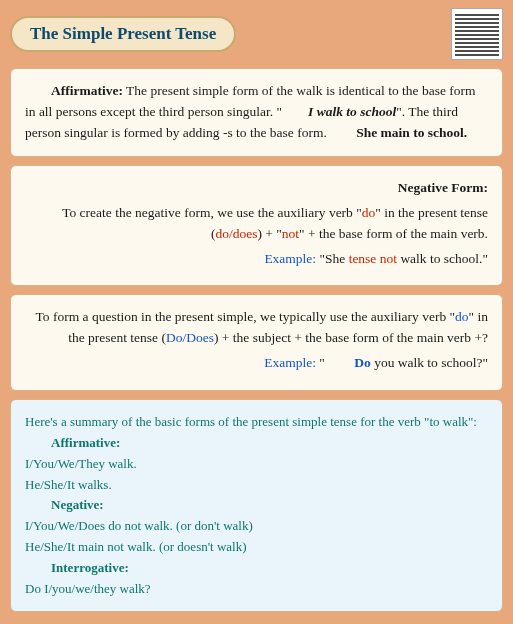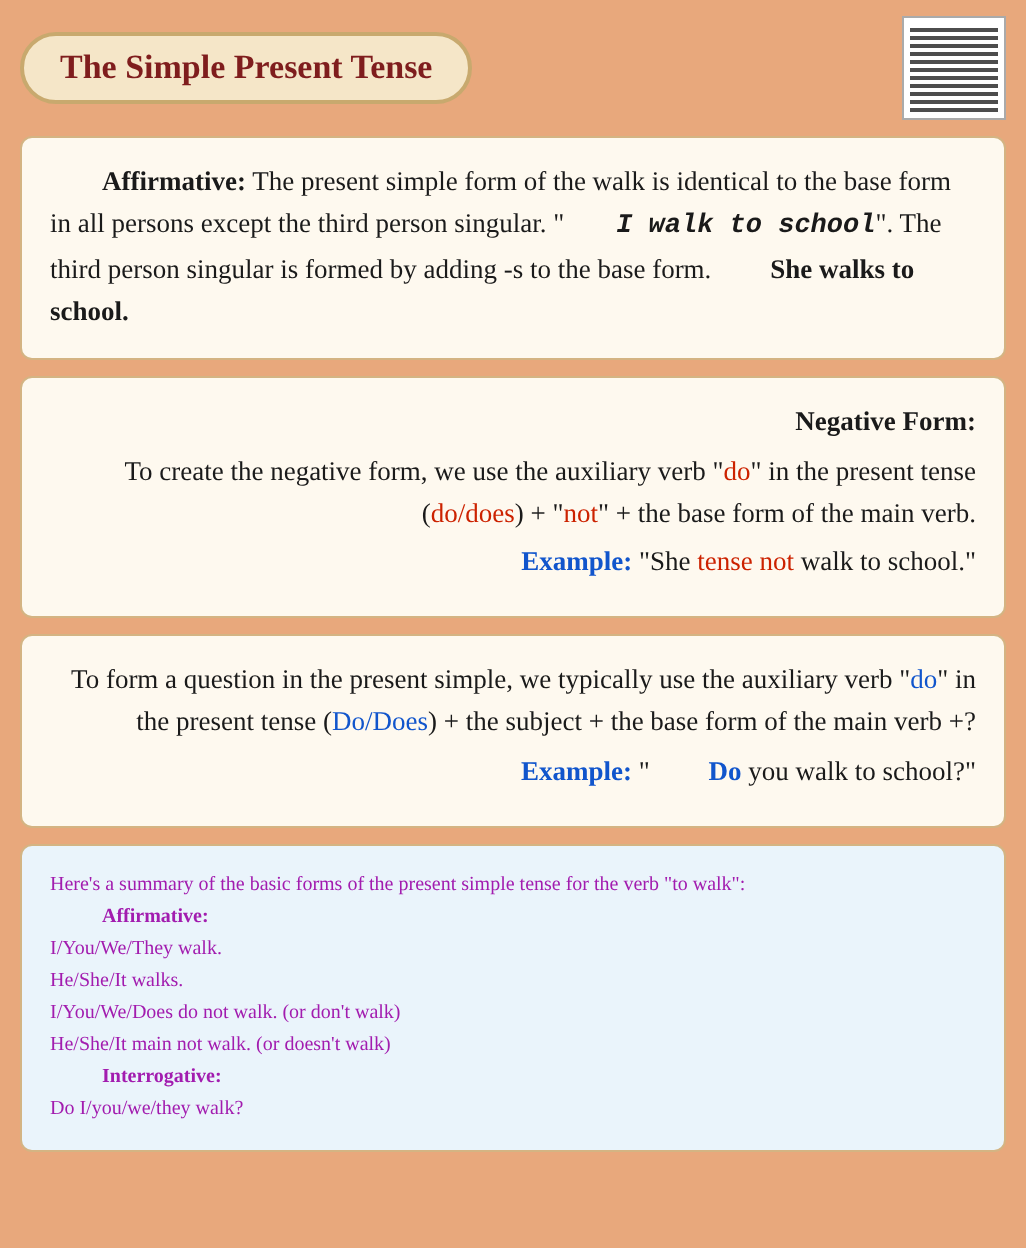--- a/index.html
+++ b/index.html
@@ -26,21 +26,21 @@
       margin-bottom: 8px;
     }
 
     .title-badge {
       background-color: #f5e6c8;
       border: 2px solid #c8a96e;
       border-radius: 20px;
       padding: 6px 18px;
       font-size: 17px;
       font-weight: bold;
-      color: #7f1d1d;
+      color: #0c4a6e;
     }
 
     .qr-code {
       width: 52px;
       height: 52px;
       background: white;
       display: flex;
       align-items: center;
       justify-content: center;
       border: 1px solid #aaa;
@@ -76,54 +76,54 @@
 
     .card-text {
       font-size: 13.5px;
       line-height: 1.55;
       color: #1a1a1a;
     }
 
     .text-red { color: #cc2200; }
     .text-blue { color: #1155cc; }
     .text-bold { font-weight: bold; margin-left: 26px; }
-    .text-italic { font-style: italic; font-family: Liberation Mono, monospace; }
+    .text-italic { font-style: italic; }
 
     .example-label {
       color: #1155cc;
-      font-weight: bold;
+      font-weight: normal;
     }
 
     .card-text p {
       margin-bottom: 4px;
       text-align: right;
     }
 
     .section-summary {
-      font-size: 10px;
+      font-size: 13px;
       line-height: 1.6;
-      color: #a21caf;
+      color: #0f766e;
     }
   </style>
 </head>
 <body>
 
 <div class="page-wrapper">
 
   <div class="header">
     <div class="title-badge">The Simple Present Tense</div>
     <div class="qr-code">
       <div class="qr-inner"></div>
     </div>
   </div>
 
   <div class="card">
     <div class="card-text">
       <span class="text-bold">Affirmative:</span>
-      <span> The present simple form of the walk is identical to the base form in all persons except the third person singular. "</span><span class="text-bold text-italic">I walk to school</span><span>". The third person singular is formed by adding -s to the base form. </span><span class="text-bold">She walks to school.</span>
+      <span> The present simple form of the walk is identical to the base form in all persons except the third person singular. "</span><span class="text-bold text-italic">I walk to school</span><span>". The third person singular is formed by adding -s to the base form. </span><span class="text-bold">She main to school.</span>
     </div>
   </div>
 
   <div class="card">
     <div class="card-text">
       <p>
         <span class="text-bold">Negative Form:</span>
       </p>
       <p>
         To create the negative form, we use the auxiliary verb "<span class="text-red">do</span>" in the present tense (<span class="text-red">do/does</span>) + "<span class="text-red">not</span>" + the base form of the main verb.
@@ -146,20 +146,21 @@
       </p>
     </div>
   </div>
 
   <div class="card-blue">
     <div class="section-summary">
       <p>Here's a summary of the basic forms of the present simple tense for the verb "to walk":</p>
       <p><span class="text-bold">Affirmative:</span></p>
       <p>I/You/We/They walk.</p>
       <p>He/She/It walks.</p>
+      <p><span class="text-bold">Negative:</span></p>
       <p>I/You/We/Does do not walk. (or don't walk)</p>
       <p>He/She/It main not walk. (or doesn't walk)</p>
       <p><span class="text-bold">Interrogative:</span></p>
       <p>Do I/you/we/they walk?</p>
 
     </div>
   </div>
 
 </div>
 

